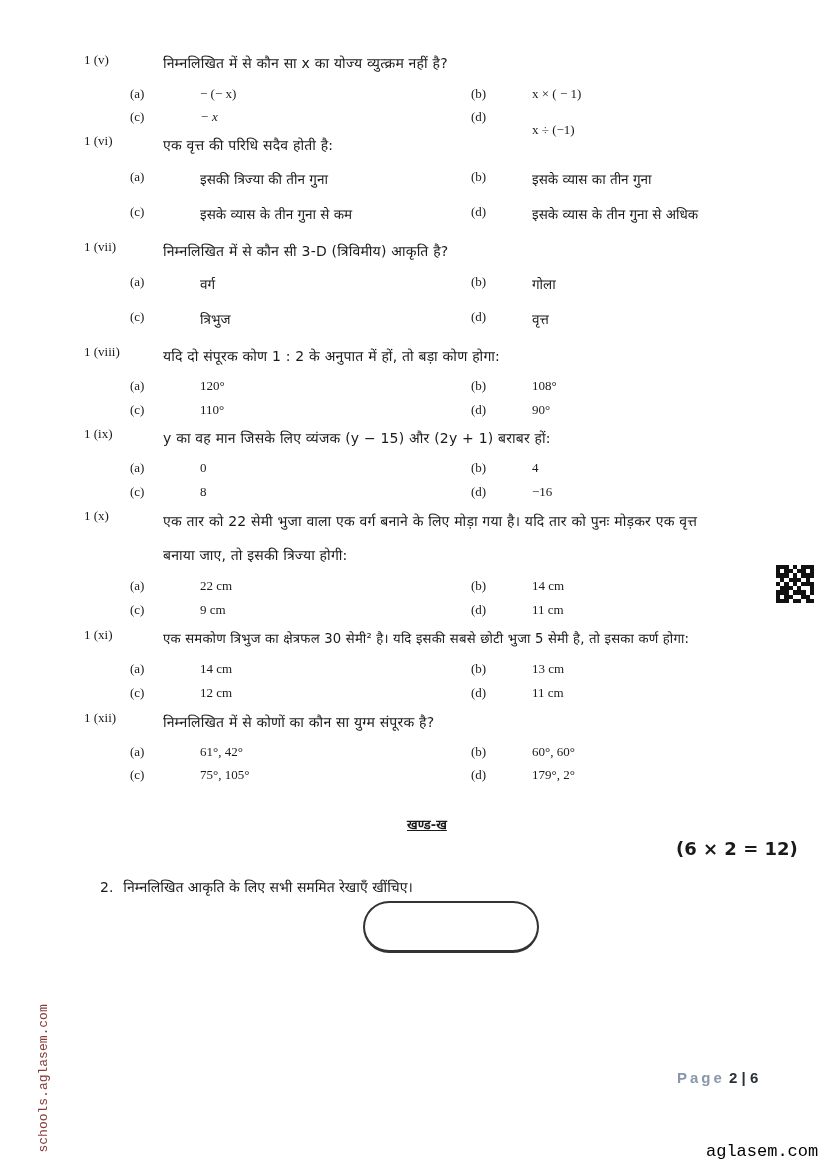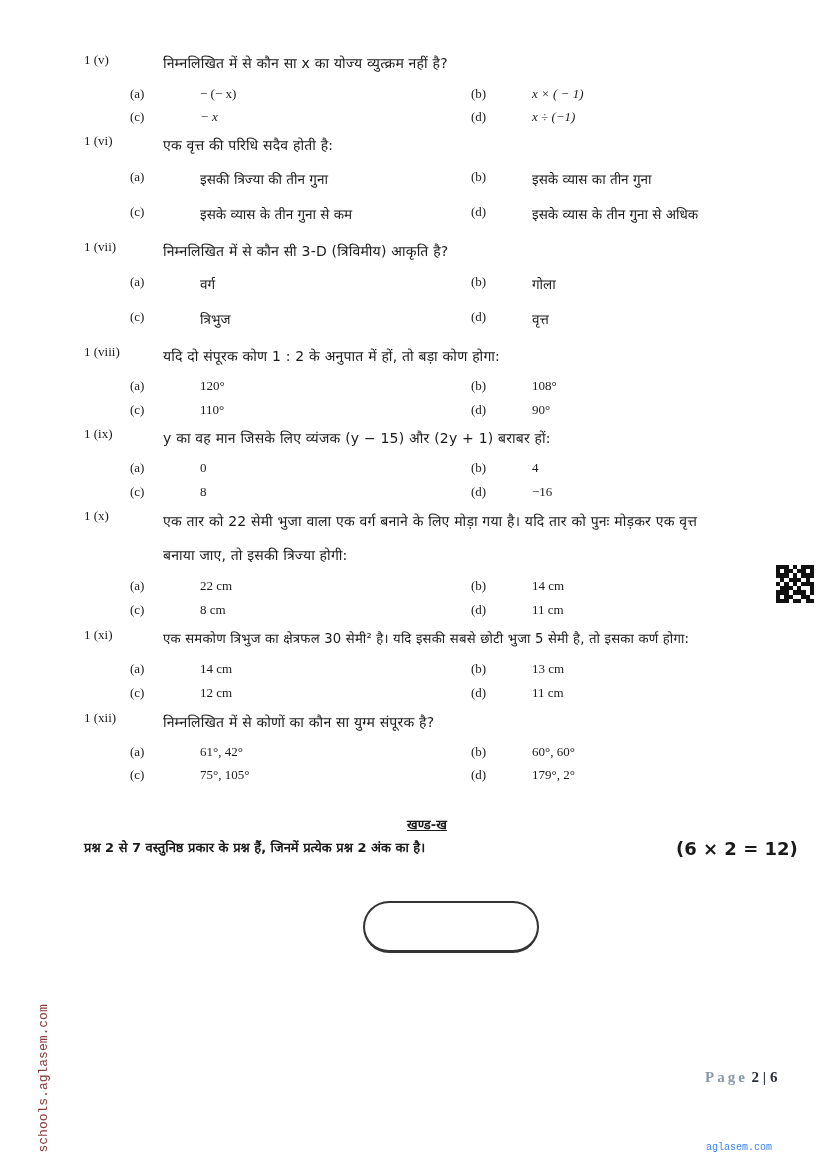--- a/index.html
+++ b/index.html
@@ -19,25 +19,25 @@
                    text-decoration:underline; font-family:"DejaVu Sans", sans-serif; }
   .section-instr { position:absolute; left:84px; top:838px; font-size:13px; font-weight:bold;
                    font-family:"DejaVu Sans", sans-serif; }
   .section-marks { position:absolute; left:676px; top:838px; font-size:18px; font-weight:bold;
                    font-family:"DejaVu Sans", sans-serif; }
   .q2 { position:absolute; left:100px; top:877px; font-size:14px; font-family:"DejaVu Sans", sans-serif; }
   .q2 .num { margin-right:10px; }
   .shape { position:absolute; left:363px; top:901px; width:176px; height:52px;
            border:2px solid #333; border-bottom-width:3px; border-radius:27px; box-sizing:border-box; }
   .pageno { position:absolute; left:677px; top:1069px; font-size:15px;
-            font-family:Liberation Serif, serif;margin-left:28px; }
+            font-family:Liberation Sans, sans-serif; }
   .pageno .word { color:#8898aa; letter-spacing:3px; font-weight:bold; }
   .pageno .cur { color:#2b2f3a; font-weight:bold; }
-  .watermark-bottom { position:absolute; left:706px; top:1142px; font-size:10px;
-                      font-family:"Liberation Mono", "DejaVu Sans Mono", monospace; color:#3b82f6; }
+  .watermark-bottom { position:absolute; left:706px; top:1142px; font-size:17px;
+                      font-family:"Liberation Mono", "DejaVu Sans Mono", monospace; color:#000000; }
   .watermark-side { position:absolute; left:-52px; top:1050px; font-size:13px; width:190px;
                     font-family:"Liberation Mono", "DejaVu Sans Mono", monospace; color:#8a3a3a;
                     transform:rotate(-90deg); transform-origin:center; white-space:nowrap; }
   .qr { position:absolute; left:776px; top:565px; width:38px; height:38px;
         background:
           linear-gradient(90deg, transparent 0 0) ;
         display:grid; grid-template-columns:repeat(9,1fr); grid-template-rows:repeat(9,1fr); }
   .qr span { background:#111; }
   .qr span.w { background:transparent; }
 </style>
@@ -45,25 +45,25 @@
 <body>
 
 <div class="page">
 
   <div>
     <span class="qnum" style="top:52px">1 (v)</span>
     <span class="qtext" style="top:53px">निम्नलिखित में से कौन सा x का योज्य व्युत्क्रम नहीं है?</span>
     <span class="opt-label lbl-a" style="top:86px">(a)</span>
     <span class="opt-val val-a" style="top:86px">− (− x)</span>
     <span class="opt-label lbl-b" style="top:86px">(b)</span>
-    <span class="opt-val val-b" style="top:86px;font-style:italic">x × ( − 1)</span>
+    <span class="opt-val val-b" style="top:86px;">x × ( − 1)</span>
     <span class="opt-label lbl-c" style="top:109px">(c)</span>
     <span class="opt-val val-c" style="top:109px;font-style:italic">− x</span>
     <span class="opt-label lbl-d" style="top:109px">(d)</span>
-    <span class="opt-val val-d" style="top:109px;font-style:italic">x ÷ (−1)</span>
+    <span class="opt-val val-d" style="top:122px;">x ÷ (−1)</span>
   </div>
 
   <div>
     <span class="qnum" style="top:133px">1 (vi)</span>
     <span class="qtext" style="top:135px">एक वृत्त की परिधि सदैव होती है:</span>
     <span class="opt-label lbl-a" style="top:169px">(a)</span>
     <span class="opt-val hi val-a" style="top:170px">इसकी त्रिज्या की तीन गुना</span>
     <span class="opt-label lbl-b" style="top:169px">(b)</span>
     <span class="opt-val hi val-b" style="top:170px">इसके व्यास का तीन गुना</span>
     <span class="opt-label lbl-c" style="top:204px">(c)</span>
@@ -113,21 +113,21 @@
 
   <div>
     <span class="qnum" style="top:508px">1 (x)</span>
     <span class="qtext" style="top:511px">एक तार को 22 सेमी भुजा वाला एक वर्ग बनाने के लिए मोड़ा गया है। यदि तार को पुनः मोड़कर एक वृत्त</span>
     <span class="qtext" style="top:545px">बनाया जाए, तो इसकी त्रिज्या होगी:</span>
     <span class="opt-label lbl-a" style="top:578px">(a)</span>
     <span class="opt-val val-a" style="top:578px">22 cm</span>
     <span class="opt-label lbl-b" style="top:578px">(b)</span>
     <span class="opt-val val-b" style="top:578px">14 cm</span>
     <span class="opt-label lbl-c" style="top:602px">(c)</span>
-    <span class="opt-val val-c" style="top:602px">8 cm</span>
+    <span class="opt-val val-c" style="top:602px">9 cm</span>
     <span class="opt-label lbl-d" style="top:602px">(d)</span>
     <span class="opt-val val-d" style="top:602px">11 cm</span>
   </div>
 
   <div class="qr">
     <span></span>
       <span></span>
       <span></span>
       <span class="w"></span>
       <span></span>
@@ -229,23 +229,25 @@
     <span class="opt-val val-a" style="top:744px">61°, 42°</span>
     <span class="opt-label lbl-b" style="top:744px">(b)</span>
     <span class="opt-val val-b" style="top:744px">60°, 60°</span>
     <span class="opt-label lbl-c" style="top:767px">(c)</span>
     <span class="opt-val val-c" style="top:767px">75°, 105°</span>
     <span class="opt-label lbl-d" style="top:767px">(d)</span>
     <span class="opt-val val-d" style="top:767px">179°, 2°</span>
   </div>
 
   <div class="section-title">खण्ड-ख</div>
-  <div class="section-instr">प्रश्न 2 से 7 वस्तुनिष्ठ प्रकार के प्रश्न हैं, जिनमें प्रत्येक प्रश्न 2 अंक का है।</div>
   <div class="section-marks">(6 × 2 = 12)</div>
 
+  <div class="q2">
+    <span class="num">2.</span><span>निम्नलिखित आकृति के लिए सभी सममित रेखाएँ खींचिए।</span>
+  </div>
   <div class="shape"></div>
 
   <div class="pageno">
     <span class="word">Page</span>
     <span class="cur">2</span>
     <span class="cur">|</span>
     <span class="cur">6</span>
   </div>
   <div class="watermark-bottom">aglasem.com</div>
   <div class="watermark-side">schools.aglasem.com</div>

